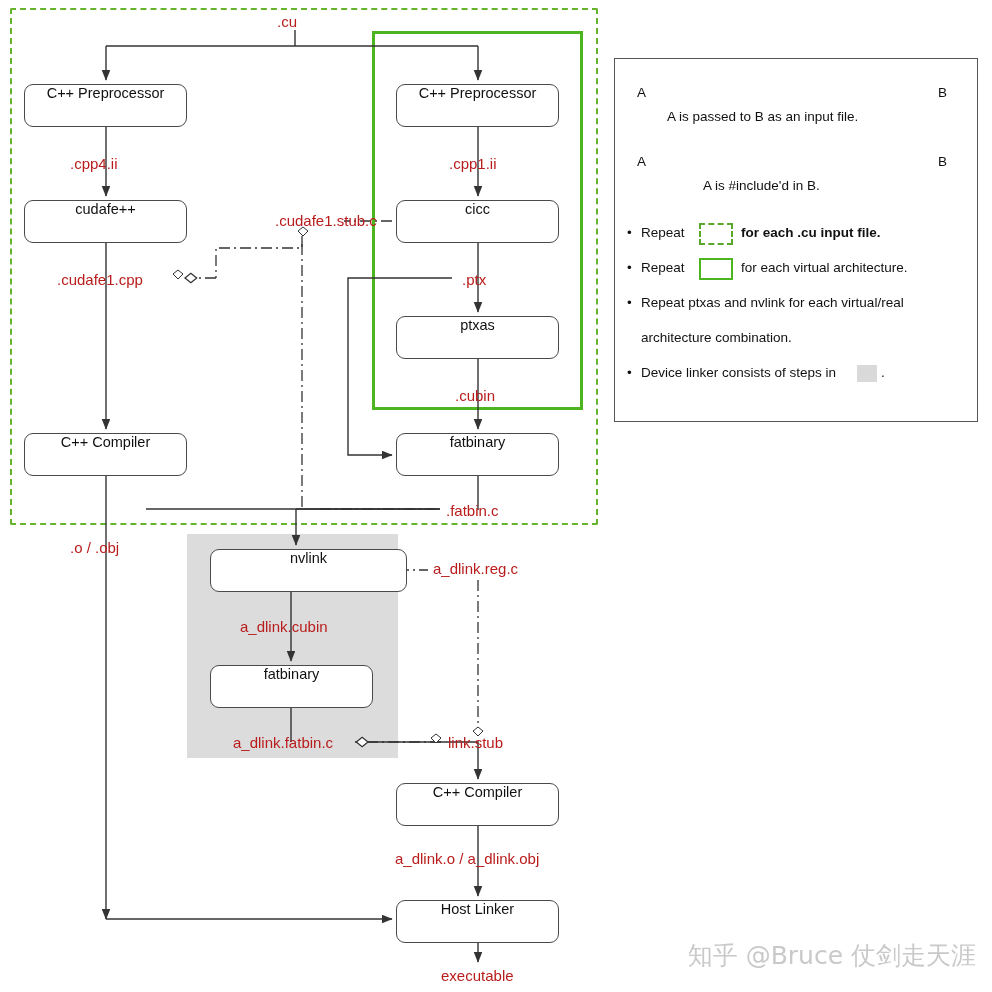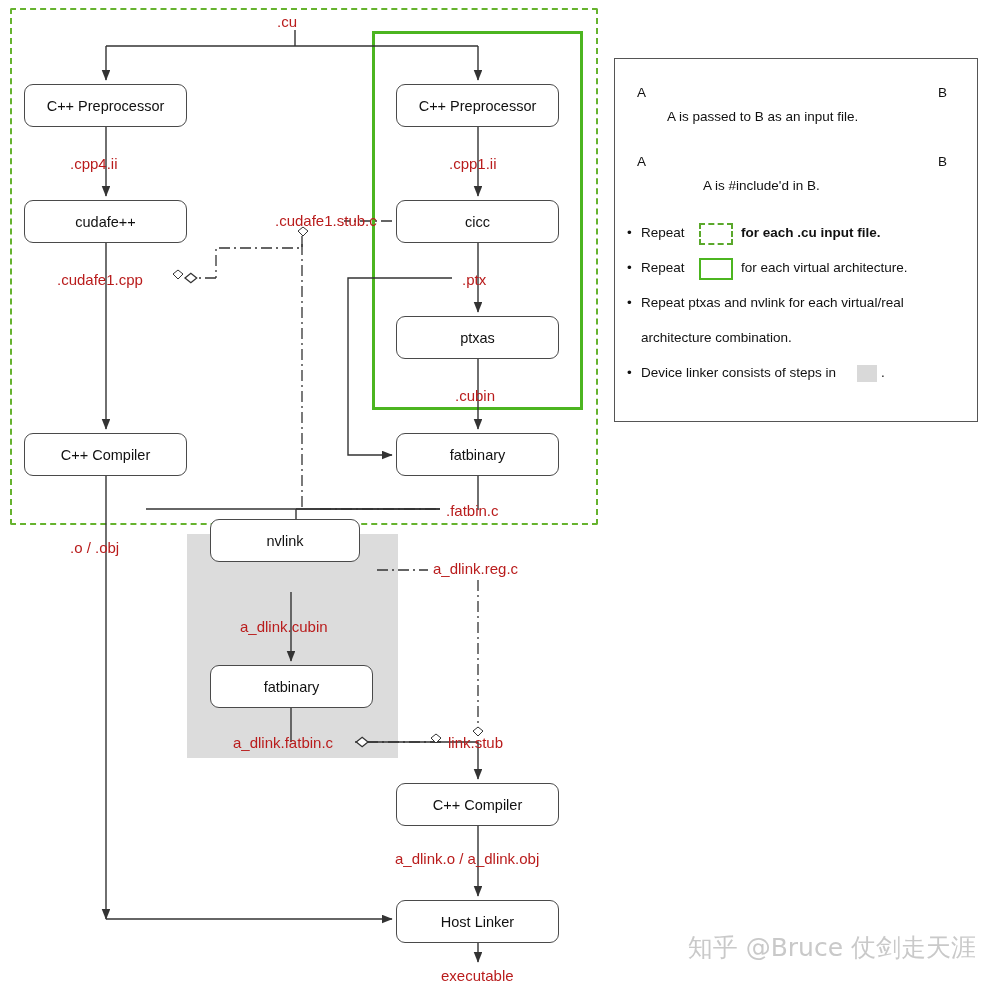--- a/index.html
+++ b/index.html
@@ -25,21 +25,21 @@
     width: 992px;
     height: 992px;
   }
   .node {
     position: absolute;
     box-sizing: border-box;
     border: 1px solid #4a4a4a;
     border-radius: 9px;
     background: #ffffff;
     display: flex;
-    align-items: center;
+    align-items: flex-start;
     justify-content: center;
     font-size: 14.5px;
     color: #111;
     white-space: nowrap;
   }
   .label {
     position: absolute;
     font-size: 15px;
     color: #b91c1c;
     white-space: nowrap;
@@ -115,21 +115,21 @@
     left: 372px;
     top: 31px;
     width: 211px;
     height: 379px;
     box-sizing: border-box;
     border: 3px solid #4cb520;
   }
   .watermark {
     position: absolute;
     right: 16px;
-    bottom: 28px;
+    bottom: 20px;
     font-size: 25px;
     color: #c9c9c9;
     white-space: nowrap;
     font-family: "DejaVu Sans", sans-serif;
   }
 </style>
 </head>
 <body>
 
 <div id="stage">
@@ -232,21 +232,21 @@
     </div>
   <div class="node" style="left:396px; top:200px; width:163px; height:43px;">
       <span>cicc</span>
     </div>
   <div class="node" style="left:396px; top:316px; width:163px; height:43px;">
       <span>ptxas</span>
     </div>
   <div class="node" style="left:396px; top:433px; width:163px; height:43px;">
       <span>fatbinary</span>
     </div>
-  <div class="node" style="left:210px; top:519px; width:150px; height:43px;">
+  <div class="node" style="left:210px; top:549px; width:197px; height:43px;">
       <span>nvlink</span>
     </div>
   <div class="node" style="left:210px; top:665px; width:163px; height:43px;">
       <span>fatbinary</span>
     </div>
   <div class="node" style="left:396px; top:783px; width:163px; height:43px;">
       <span>C++ Compiler</span>
     </div>
   <div class="node" style="left:396px; top:900px; width:163px; height:43px;">
       <span>Host Linker</span>

